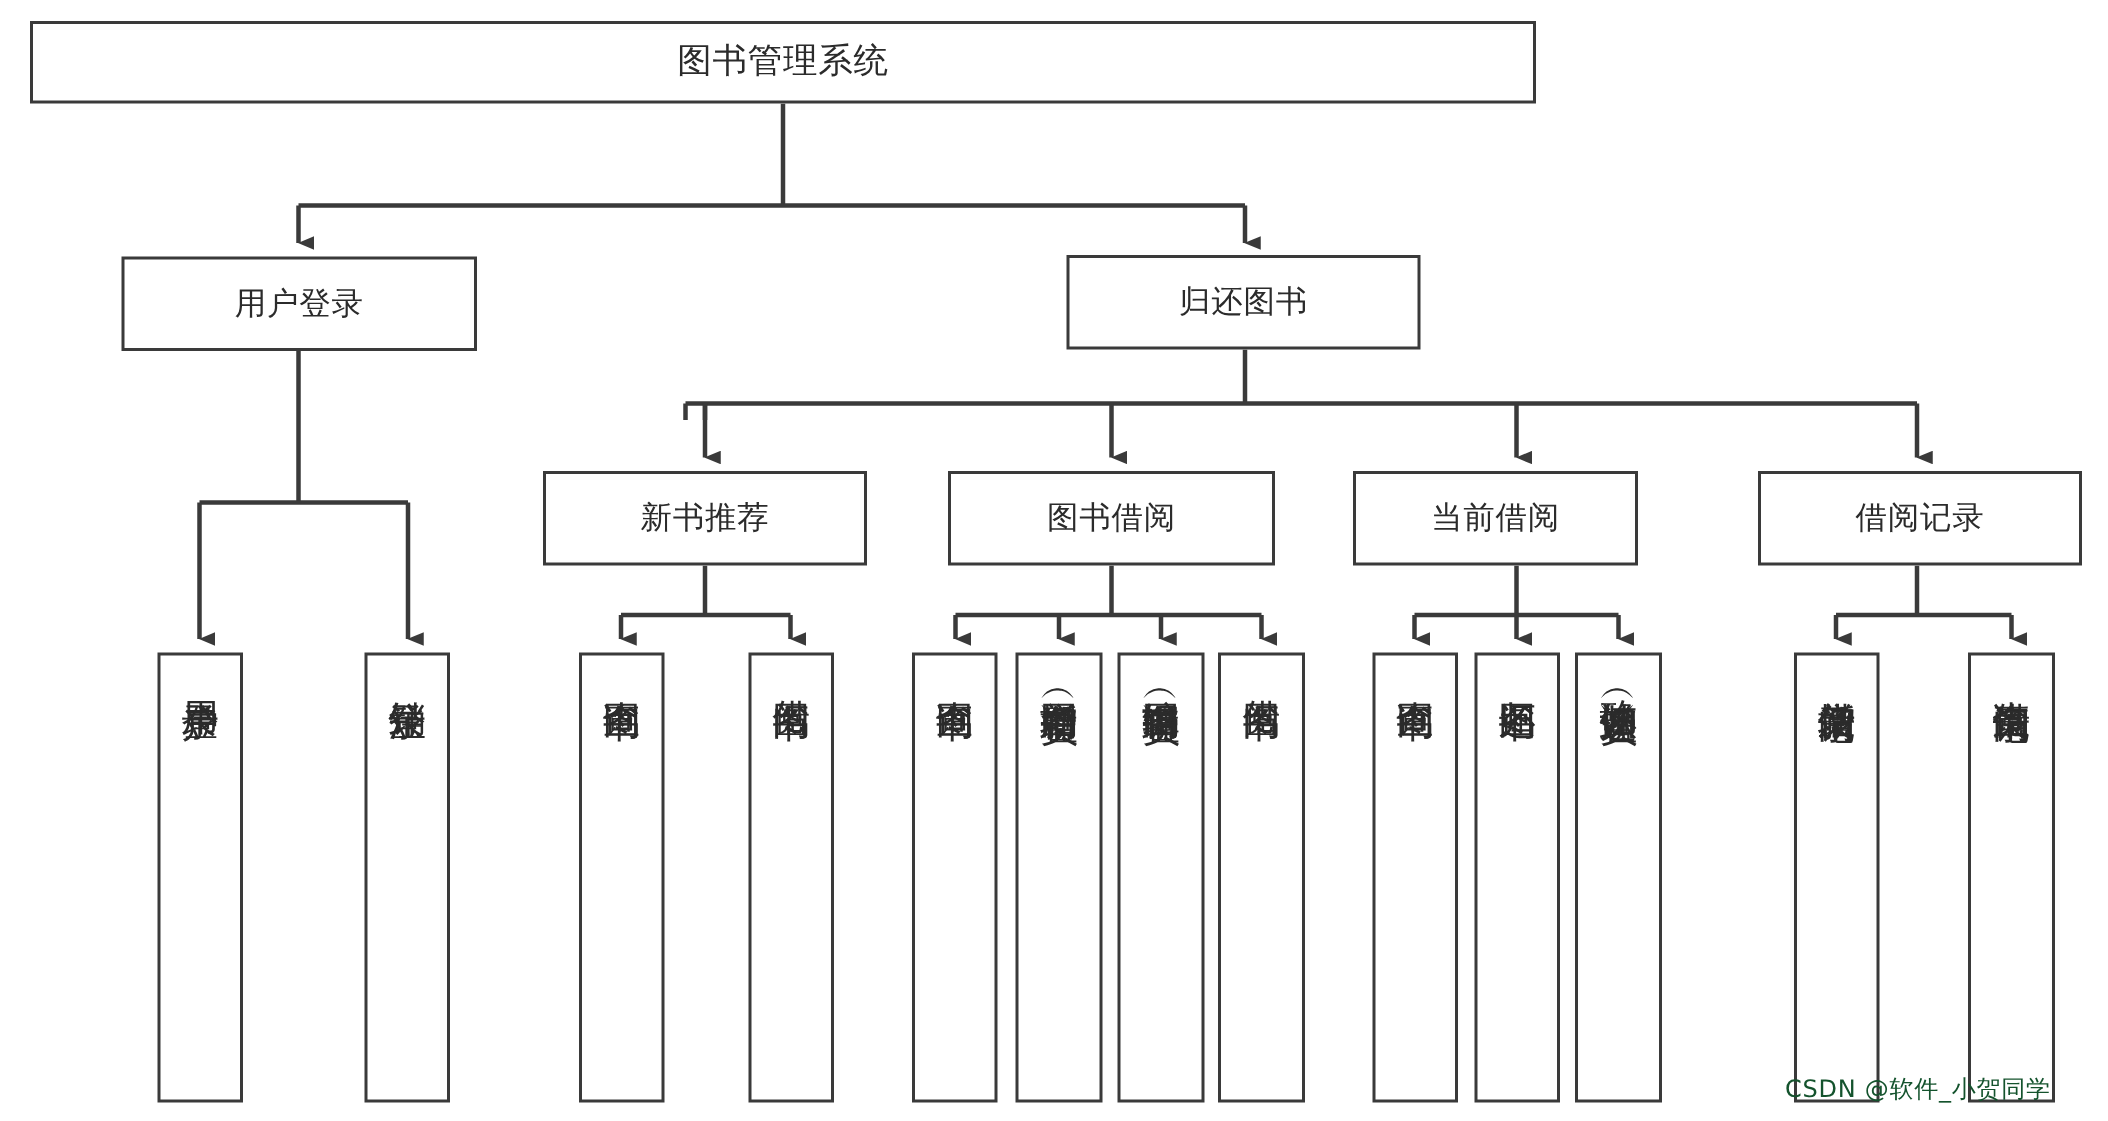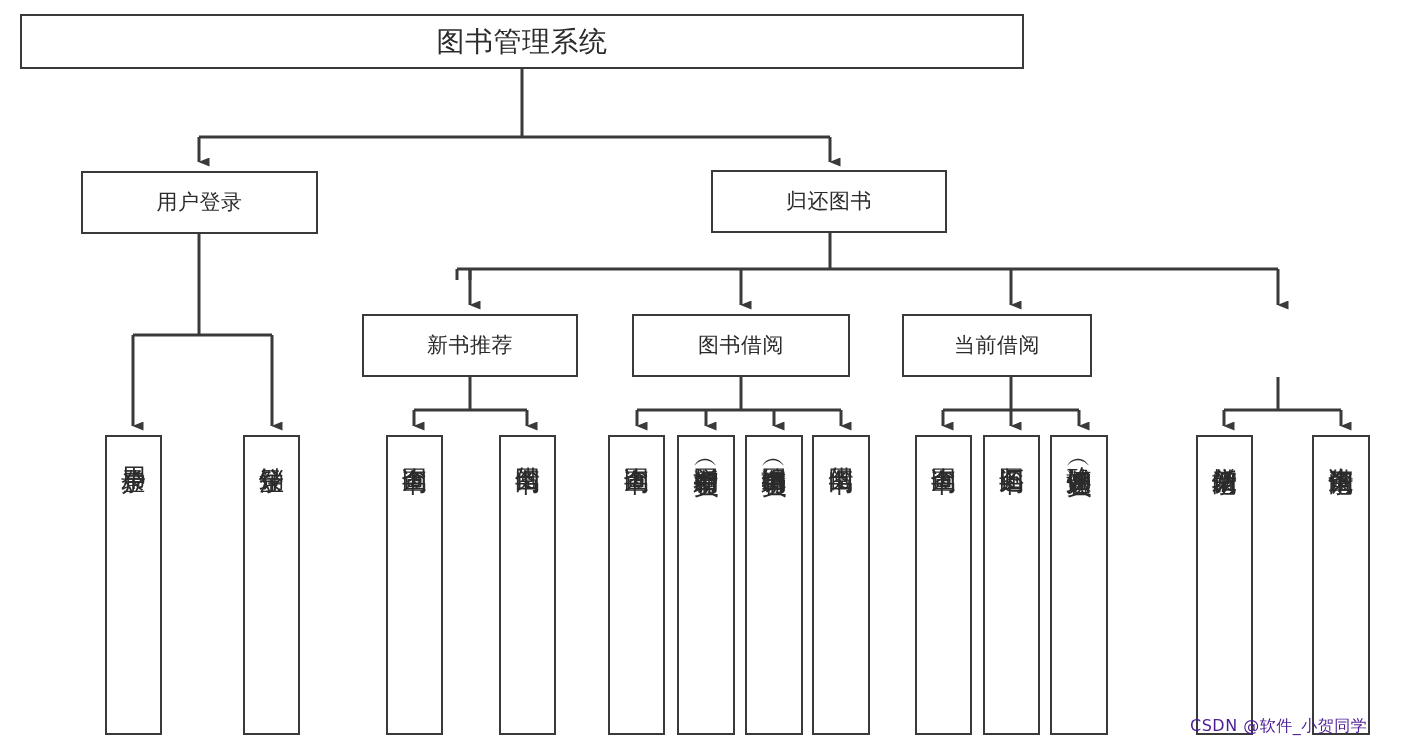--- a/index.html
+++ b/index.html
@@ -34,38 +34,38 @@
     display:block;
     text-align:center;
     line-height:1.18;
     white-space:pre-line;
   }
   
   .node.h .lbl{
     font-size:21px;
     letter-spacing:0.5px;
   }
-  .node.root .lbl{ font-size:28px; }
+  .node.root .lbl{ font-size:23px; }
   
   .node.v{
     align-items:flex-start;
     padding-top:10px;
   }
   .node.v .lbl{
     writing-mode:vertical-rl;
     text-orientation:upright;
     font-size:25px;
     line-height:1.0;
     letter-spacing:1px;
   }
   #watermark{
     position:absolute;
     left:1190px;top:716px;
     font-size:16px;
-    color:#4c1d95;
+    color:#14532d;
     letter-spacing:0.5px;
     white-space:nowrap;
     z-index:3;
     font-family:"DejaVu Sans","Liberation Sans",sans-serif;
   }
 </style>
 </head>
 <body>
 
 <div id="diagram">
@@ -136,20 +136,23 @@
 
   <div class="node h" style="left:362px;top:314px;width:216px;height:63px;">
     <span class="lbl">新书推荐</span>
   </div>
   <div class="node h" style="left:632px;top:314px;width:218px;height:63px;">
     <span class="lbl">图书借阅</span>
   </div>
   <div class="node h" style="left:902px;top:314px;width:190px;height:63px;">
     <span class="lbl">当前借阅</span>
   </div>
+  <div class="node h" style="left:1172px;top:314px;width:216px;height:63px;">
+    <span class="lbl">借阅记录</span>
+  </div>
 
   <div class="node v" style="left:105px;top:435px;width:57px;height:300px;">
     <span class="lbl">用户登录</span>
   </div>
   <div class="node v" style="left:243px;top:435px;width:57px;height:300px;">
     <span class="lbl">注销登录</span>
   </div>
 
   <div class="node v" style="left:386px;top:435px;width:57px;height:300px;">
     <span class="lbl">查询图书</span>

